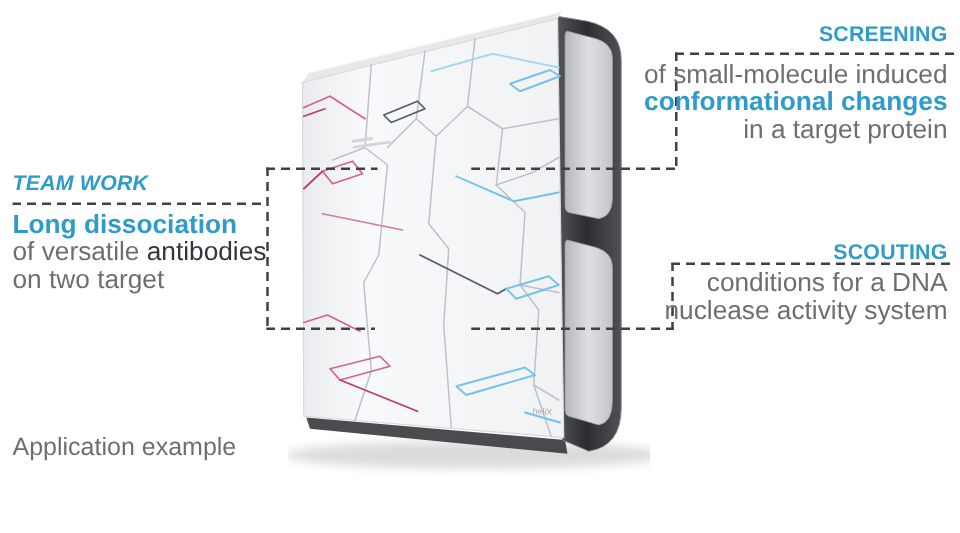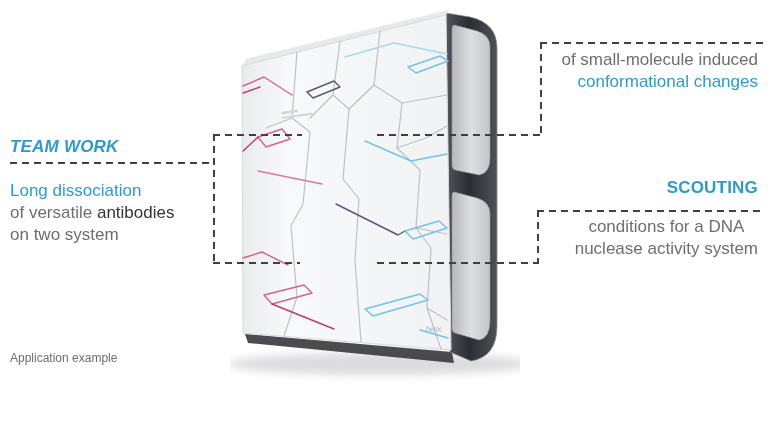--- a/index.html
+++ b/index.html
@@ -12,33 +12,33 @@
   body{background:#fff;}
   .stage{
     position:relative;width:768px;height:426px;background:#ffffff;overflow:hidden;
     font-family:"Liberation Sans", sans-serif;
   }
   .callout-title{
     font-size:17px;font-weight:700;color:var(--accent);letter-spacing:.2px;
     position:absolute;white-space:nowrap;
   }
   .right-al{text-align:right;}
-  .body-line{font-size:17px;line-height:22px;color:var(--gray);white-space:nowrap;}
-  .blue-bold{color:var(--accent);font-weight:400;}
+  .body-line{font-size:21px;line-height:22px;color:var(--gray);white-space:nowrap;}
+  .blue-bold{color:var(--accent);font-weight:700;}
   .dark-bold{color:var(--dark);font-weight:400;}
   .dash-h{
     position:absolute;height:2px;
     background:repeating-linear-gradient(90deg,var(--dash) 0 7px,transparent 7px 12px);
   }
   .dash-v{
     position:absolute;width:2px;
     background:repeating-linear-gradient(180deg,var(--dash) 0 7px,transparent 7px 12px);
   }
   .txt-block{position:absolute;}
-  .caption{position:absolute;left:10px;top:347px;font-size:12px;line-height:22px;color:var(--gray);white-space:nowrap;}
+  .caption{position:absolute;left:10px;top:347px;font-size:20px;line-height:22px;color:var(--gray);white-space:nowrap;}
   svg{display:block;}
 </style>
 </head>
 <body>
 
 <div class="stage">
 
   <svg style="position:absolute;left:230px;top:0;" width="290" height="400" viewBox="0 0 290 400">
     <defs>
       <linearGradient id="gFront" x1="0" y1="0" x2="1" y2="0">
@@ -124,34 +124,36 @@
   <div class="dash-h" style="left:213px;top:262px;width:87px;"></div>
 
   <div class="dash-h" style="left:540px;top:42px;width:224px;"></div>
   <div class="dash-v" style="left:540px;top:42px;height:94px;"></div>
   <div class="dash-h" style="left:377px;top:134px;width:165px;"></div>
 
   <div class="dash-h" style="left:537px;top:210px;width:227px;"></div>
   <div class="dash-v" style="left:537px;top:210px;height:54px;"></div>
   <div class="dash-h" style="left:377px;top:262px;width:162px;"></div>
 
+  <div class="callout-title right-al" style="right:10px;top:18px;">SCREENING</div>
   <div class="txt-block right-al" style="right:10px;top:49px;">
     <div class="body-line">of small-molecule induced</div>
     <div class="body-line blue-bold">conformational changes</div>
+    <div class="body-line">in a target protein</div>
   </div>
 
   <div class="callout-title" style="left:10px;top:137px;font-style:italic;">TEAM WORK</div>
-  <div class="txt-block" style="left:10px;top:180px;">
+  <div class="txt-block" style="left:10px;top:169px;">
     <div class="body-line blue-bold">Long dissociation</div>
     <div class="body-line"><span>of versatile </span><span class="dark-bold">antibodies</span></div>
-    <div class="body-line">on two system</div>
+    <div class="body-line">on two target</div>
   </div>
 
-  <div class="callout-title right-al" style="right:10px;top:178px;">SCOUTING</div>
-  <div class="txt-block right-al" style="right:10px;top:216px;text-align:center;">
+  <div class="callout-title right-al" style="right:10px;top:192px;">SCOUTING</div>
+  <div class="txt-block right-al" style="right:10px;top:216px;">
     <div class="body-line">conditions for a DNA</div>
     <div class="body-line">nuclease activity system</div>
   </div>
 
   <div class="caption">
     <div>Application example</div>
   </div>
 
 </div>
 

